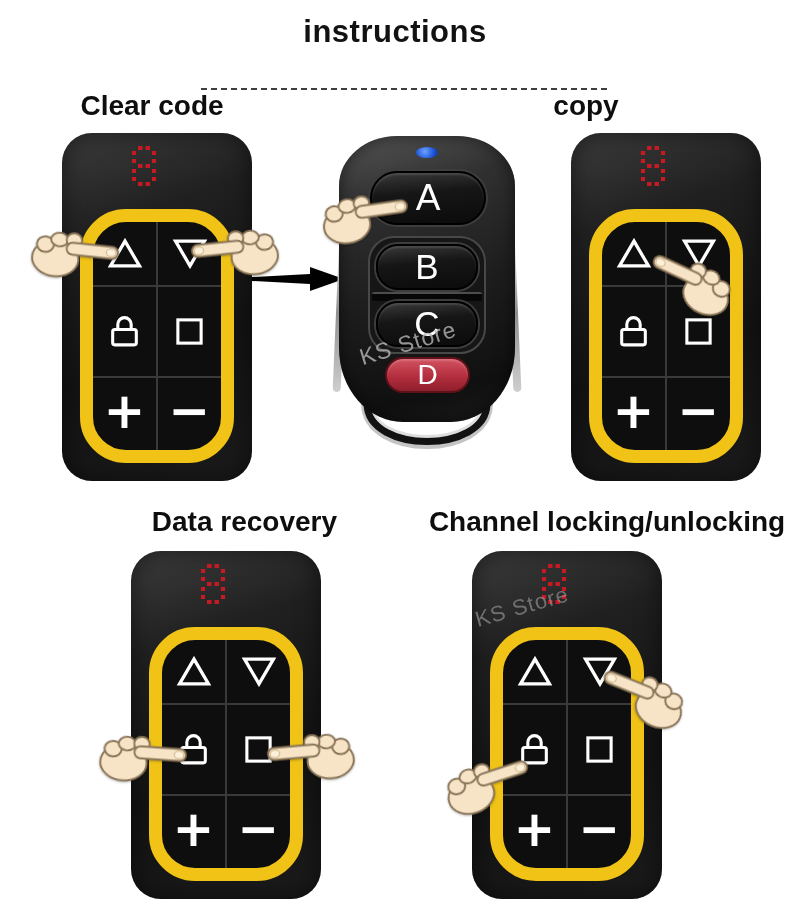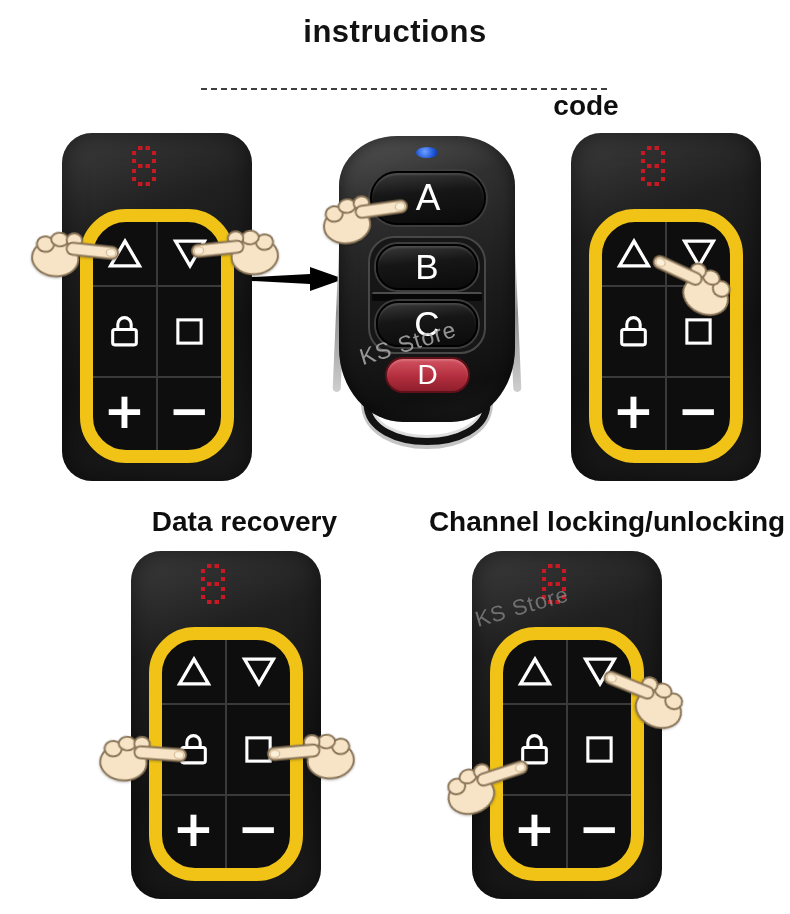--- a/index.html
+++ b/index.html
@@ -132,21 +132,22 @@
       </g>
     </symbol>
   </defs>
 </svg>
 
 <div id="canvas">
 
   <div id="page-title">instructions</div>
   <div id="title-underline"></div>
 
-  <div id="label-copy" class="section-label">code</div>
+  <div id="label-clear" class="section-label">Clear code</div>
+  <div id="label-copy" class="section-label">copy</div>
   <div id="label-dr" class="section-label">Data recovery</div>
   <div id="label-ch" class="section-label">Channel locking/unlocking</div>
 
   <div class="remote" id="remote-clear" style="left:56px;top:133px;">
   <div class="remote-body"></div>
   <div class="remote-display">
     <svg viewBox="0 0 30 44">
           <use href="#sym-seg8"></use>
         </svg>
     <span class="sr-only">8</span>

